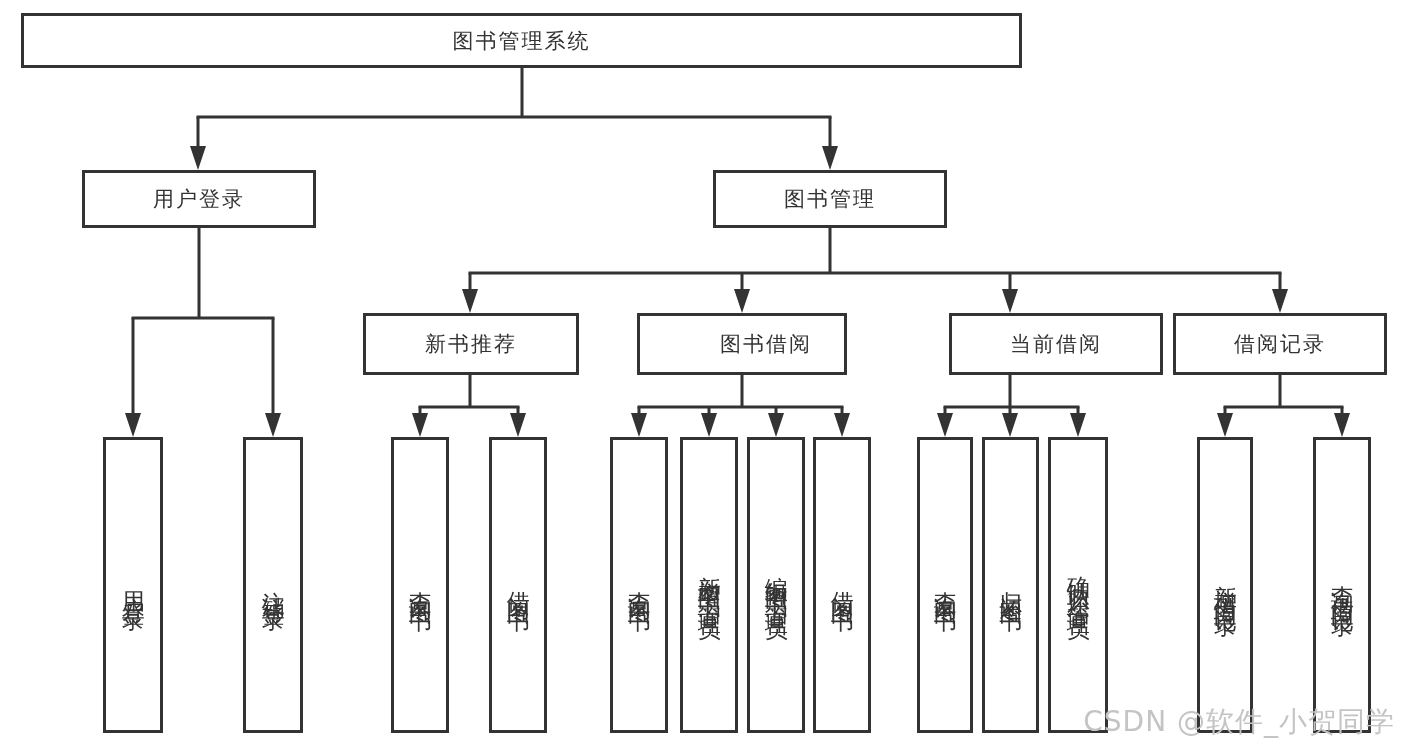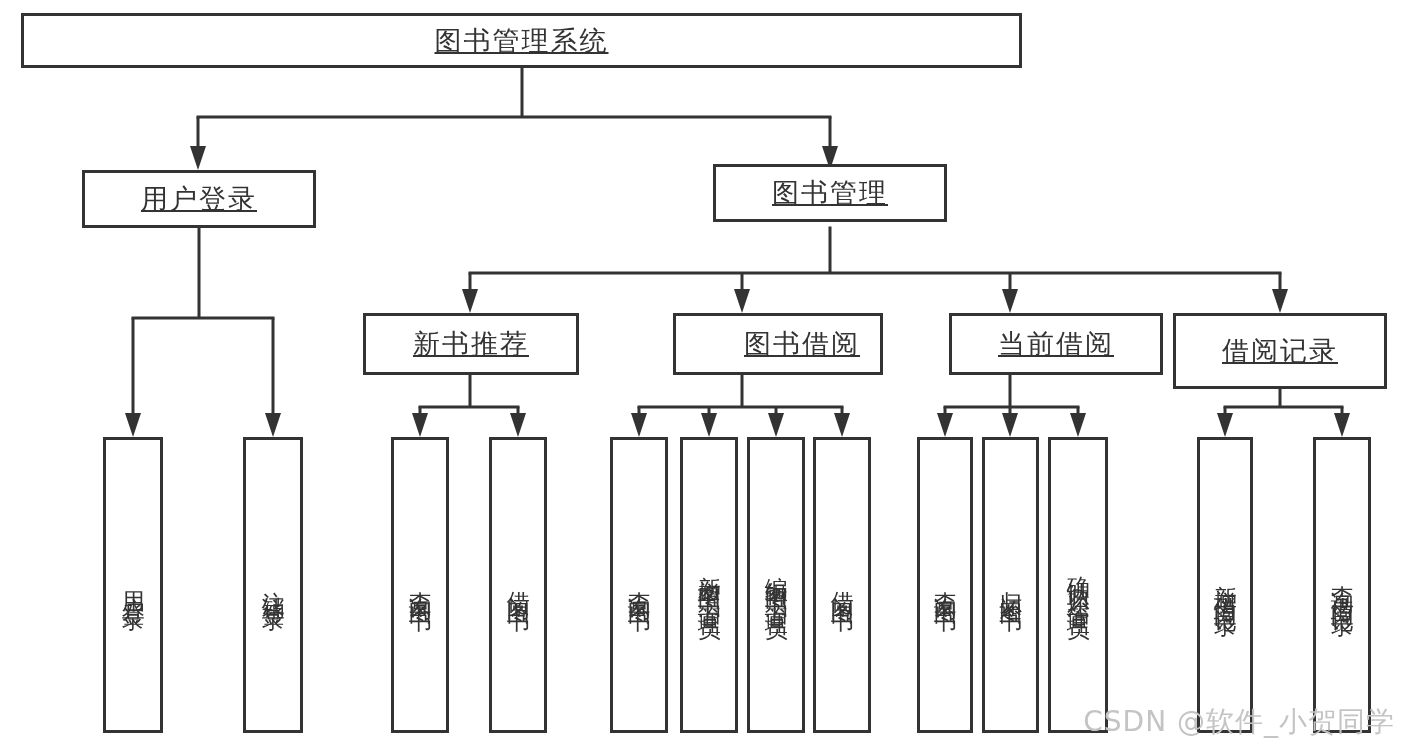--- a/index.html
+++ b/index.html
@@ -15,21 +15,21 @@
   .wires{position:absolute; left:0; top:0; z-index:1;}
   .wires path{stroke:var(--line); stroke-width:3; fill:none; stroke-linecap:square;}
   .wires line{stroke:var(--line); stroke-width:3;}
   .wires polygon{fill:var(--line); stroke:none;}
   .box{
     position:absolute; box-sizing:border-box; z-index:2;
     border:3px solid var(--border); background:#fff;
     display:flex; align-items:center; justify-content:center;
     color:var(--text);
   }
-  .h{font-size:27px; letter-spacing:2px; white-space:nowrap;text-decoration:underline;}
+  .h{font-size:21px; letter-spacing:2px; white-space:nowrap;}
   .v{
     writing-mode:vertical-rl; text-orientation:mixed;
     font-size:23px; letter-spacing:6px; line-height:1.1;
   }
   .watermark{
     position:absolute; right:10px; bottom:6px; z-index:9;
     font-size:28px; letter-spacing:1px; color:var(--watermark);
     white-space:nowrap;
   }
 </style>
@@ -96,26 +96,26 @@
 
     <line x1="1225" y1="407" x2="1225" y2="419"></line>
       <polygon points="1217,413 1233,413 1225,437"></polygon>
     <line x1="1342" y1="407" x2="1342" y2="419"></line>
       <polygon points="1334,413 1350,413 1342,437"></polygon>
   </svg>
 
   <div class="box h" style="left:21px; top:13px; width:1001px; height:55px;">图书管理系统</div>
 
   <div class="box h" style="left:82px; top:170px; width:234px; height:58px;">用户登录</div>
-  <div class="box h" style="left:713px; top:164px; width:234px; height:58px;">图书管理</div>
+  <div class="box h" style="left:713px; top:170px; width:234px; height:58px;">图书管理</div>
 
   <div class="box h" style="left:363px; top:313px; width:216px; height:62px;">新书推荐</div>
-  <div class="box h" style="left:673px; top:313px; width:210px; height:62px;padding-left:48px;">图书借阅</div>
+  <div class="box h" style="left:637px; top:313px; width:210px; height:62px;padding-left:48px;">图书借阅</div>
   <div class="box h" style="left:949px; top:313px; width:214px; height:62px;">当前借阅</div>
-  <div class="box h" style="left:1173px; top:313px; width:214px; height:76px;">借阅记录</div>
+  <div class="box h" style="left:1173px; top:313px; width:214px; height:62px;">借阅记录</div>
 
   <div class="box v" style="left:103px; top:437px; width:60px; height:296px;">用户登录</div>
   <div class="box v" style="left:243px; top:437px; width:60px; height:296px;">注销登录</div>
 
   <div class="box v" style="left:391px; top:437px; width:58px; height:296px;">查询图书</div>
   <div class="box v" style="left:489px; top:437px; width:58px; height:296px;">借阅图书</div>
 
   <div class="box v" style="left:610px; top:437px; width:58px; height:296px;">查询图书</div>
   <div class="box v" style="left:680px; top:437px; width:58px; height:296px;">新增图书（管理员）</div>
   <div class="box v" style="left:747px; top:437px; width:58px; height:296px;">编辑图书（管理员）</div>

